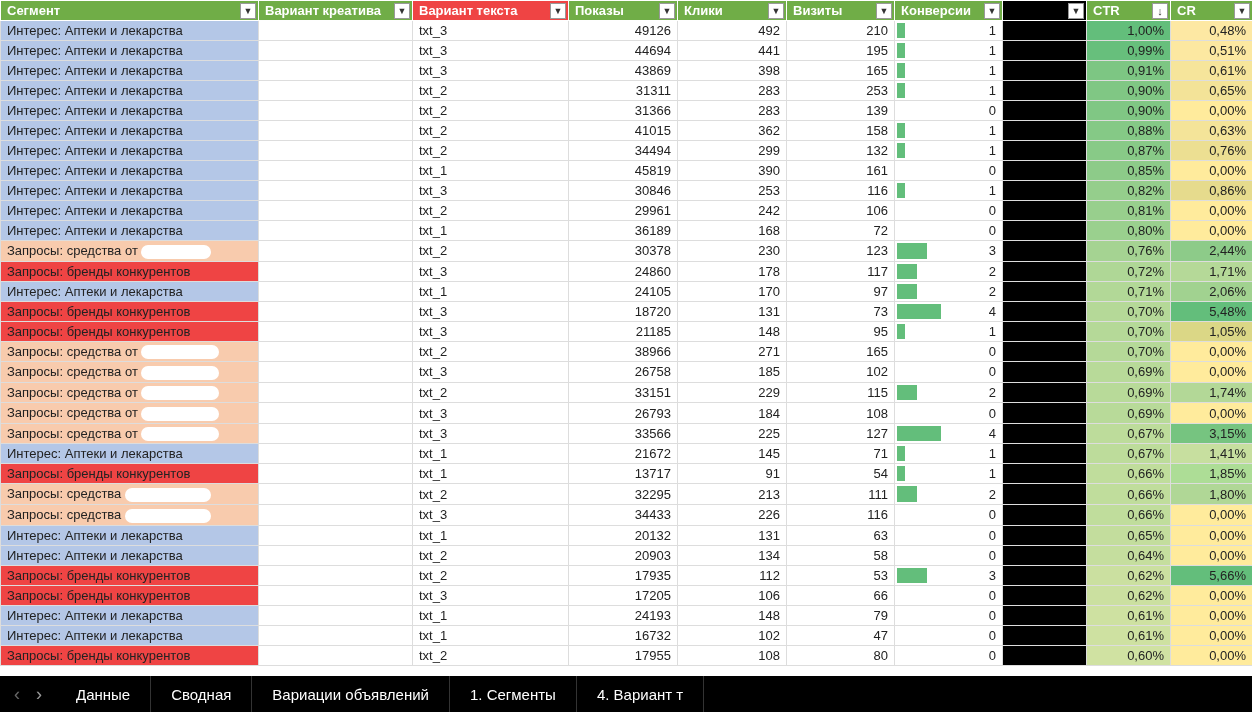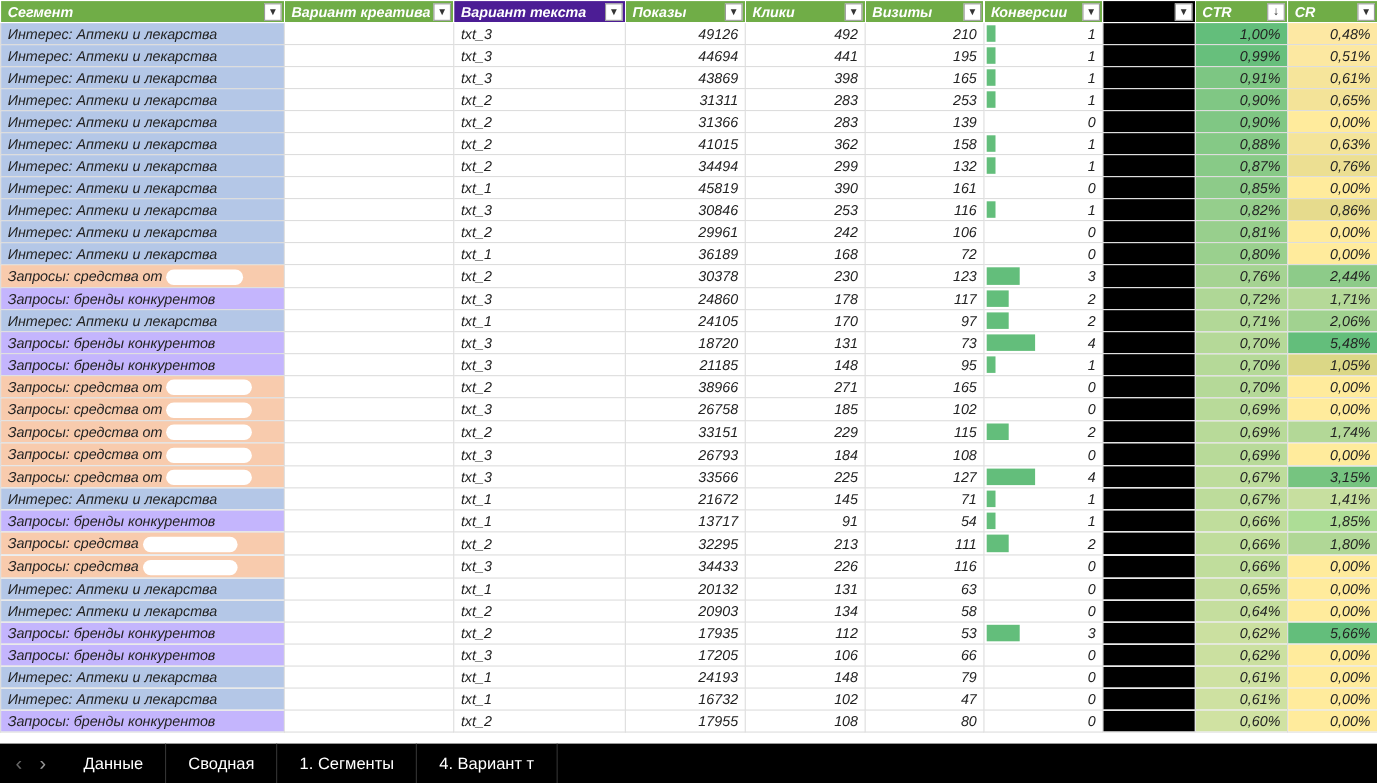--- a/index.html
+++ b/index.html
@@ -1,29 +1,29 @@
 <!DOCTYPE html>
 <html><head>
 <meta charset="utf-8">
 <style>
   * { margin: 0; padding: 0; box-sizing: border-box; }
   html, body { width: 1252px; height: 712px; font-family: Arial, sans-serif; font-size: 13px; overflow: hidden; background: #fff; }
   .sheet { width: 100%; height: calc(100% - 36px); overflow: hidden; position: relative; }
-  table { border-collapse: collapse; width: 100%; table-layout: fixed; font-style: italic; }
+  table { border-collapse: collapse; width: 100%; table-layout: fixed; }
   th, td { border: 1px solid #ddd; padding: 2px 6px; height: 20px; white-space: nowrap; overflow: hidden; text-overflow: clip; }
   th { background: #70ad47; color: #fff; font-weight: bold; text-align: left; position: relative; font-size: 13px; border-color: #fff; }
-  th.sel { background: #4c1d95; margin-left: 16px; }
+  th.sel { background: #ef4444; margin-left: 16px; }
   th .filter { position: absolute; right: 2px; top: 2px; width: 16px; height: 16px; background: #fff; border: 1px solid #999; display: flex; align-items: center; justify-content: center; font-size: 9px; color: #333; cursor: pointer; }
   th .filter::after { content: "▼"; }
   th .filter.sort::after { content: "↓"; font-size: 11px; }
   td { font-size: 13px; color: #222; }
   td.num { text-align: right; }
   td.seg { background: #b4c7e7; }
   td.seg.q-sr { background: #f8cbad; }
-  td.seg.q-br { background: #c4b5fd; }
+  td.seg.q-br { background: #ef4444; }
   td.seg .mask { display: inline-block; background: #fff; border-radius: 10px; height: 14px; vertical-align: middle; }
   td.ctr { position: relative; text-align: right; }
   td.ctr .bg { position: absolute; inset: 0; z-index: 0; }
   td.ctr .val { position: relative; z-index: 1; }
   td.cr { position: relative; text-align: right; }
   td.cr .bg { position: absolute; inset: 0; z-index: 0; }
   td.cr .val { position: relative; z-index: 1; }
   td.conv { position: relative; text-align: right; }
   td.conv .bar { position: absolute; left: 2px; top: 2px; bottom: 2px; background: #63be7b; }
   td.conv .val { position: relative; z-index: 1; }
@@ -469,16 +469,17 @@
 </div>
 
 <div class="tabs">
   <div class="nav">
     <span>‹</span>
     <span>›</span>
   </div>
   <div id="tabs-container" style="display:flex;height:100%">
       <div class="tab">Данные</div>
       <div class="tab">Сводная</div>
+      <div class="tab">Вариации объявлений</div>
       <div class="tab">1. Сегменты</div>
       <div class="tab">4. Вариант т</div>
     </div>
 </div>
 
 </body></html>

